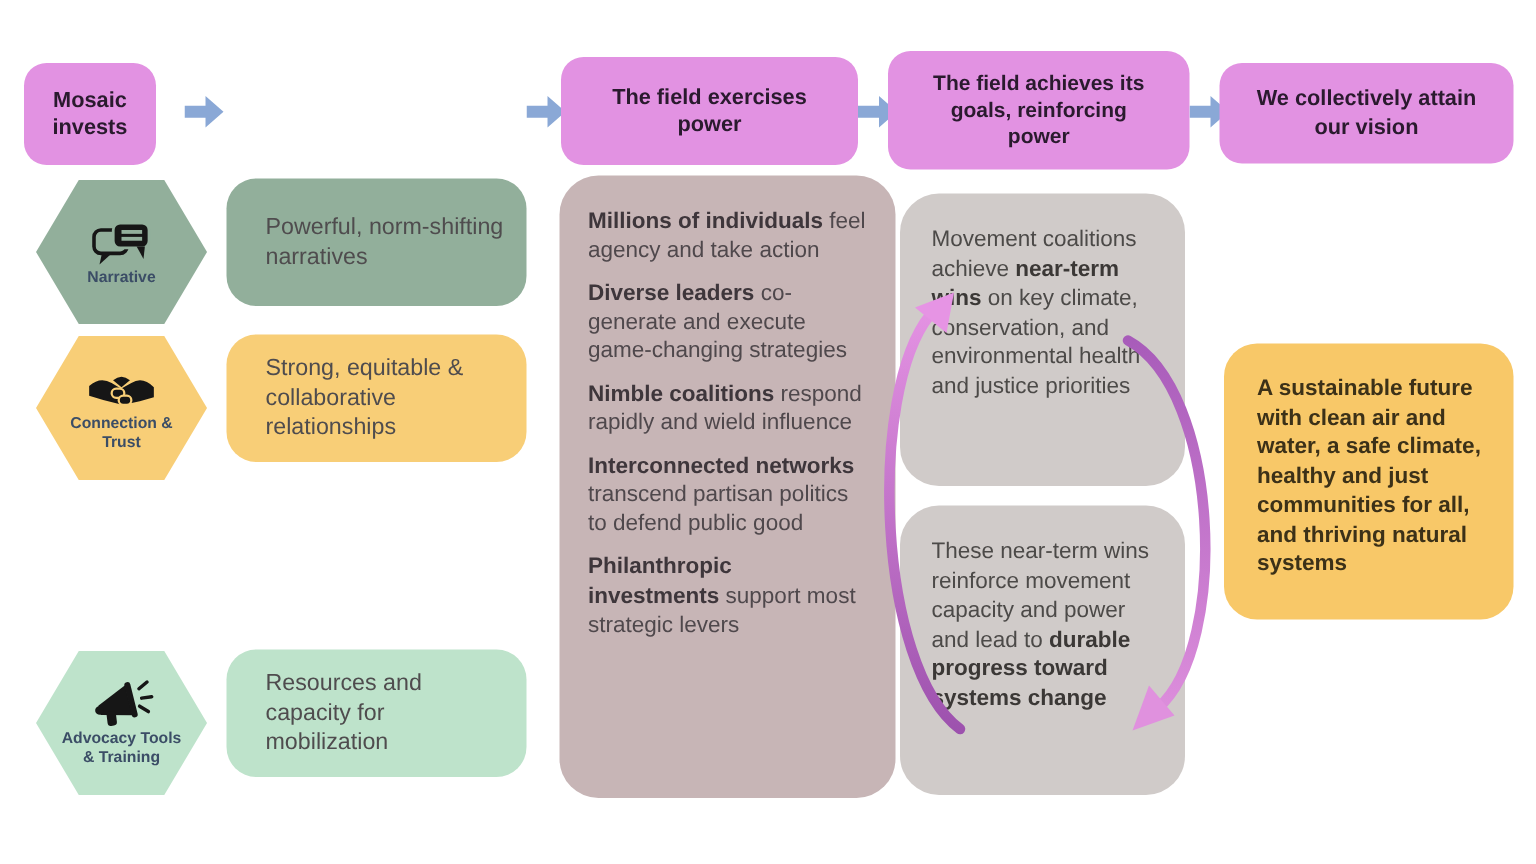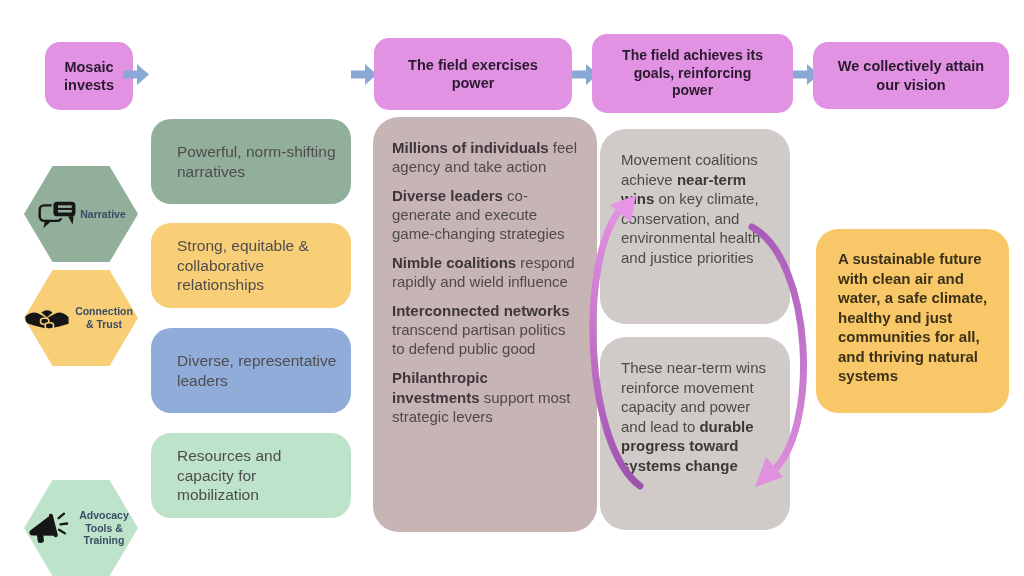--- a/index.html
+++ b/index.html
@@ -7,33 +7,33 @@
     position:relative;width:1024px;height:576px;background:#ffffff;
     font-family:"Liberation Sans","DejaVu Sans",sans-serif;overflow:hidden;
   }
   
   .stage{
     position:absolute;background:#e292e2;border-radius:15px;
     display:flex;align-items:center;justify-content:center;text-align:center;
     font-weight:700;color:#2a1a2e;font-size:14.5px;line-height:1.25;
     padding:6px 10px;box-sizing:border-box;
   }
-  .s1{left:45px;top:42px;width:88px;height:68px;}
+  .s1{left:16px;top:42px;width:88px;height:68px;}
   .s2{left:152px;top:38px;width:198px;height:72px;}
   .s3{left:374px;top:38px;width:198px;height:72px;padding:6px 18px;}
   .s4{left:592px;top:34px;width:201px;height:79px;font-size:14px;padding:6px 24px;}
   .s5{left:813px;top:42px;width:196px;height:67px;padding:6px 18px;}
   .flow{position:absolute;width:27px;height:23px;top:63px;}
   .f1{left:123px;} .f2{left:351px;} .f3{left:572px;} .f4{left:793px;}
   
   .hex{
     position:absolute;left:24px;width:114px;height:96px;
     clip-path:polygon(0% 50%,25% 0%,75% 0%,100% 50%,75% 100%,25% 100%);
-    display:flex;flex-direction:row;align-items:center;justify-content:center;
-    gap:0;text-align:center;margin-top:46px;
+    display:flex;flex-direction:column;align-items:center;justify-content:center;
+    gap:0;text-align:center;
   }
   .hx1{top:120px;} .hx2{top:224px;} .hx3{top:329px;} .hx4{top:434px;}
   .hex-label{font-size:10.5px;font-weight:700;color:#3b4d66;line-height:1.2;max-width:88px;}
   .hex-icon{display:flex;align-items:flex-end;justify-content:center;height:34px;}
   
   .cap{
     position:absolute;left:151px;width:200px;height:85px;border-radius:20px;
     display:flex;align-items:center;box-sizing:border-box;
     padding:10px 14px 10px 26px;color:#4f4c4e;font-size:15.5px;line-height:1.28;
   }
@@ -150,23 +150,20 @@
       </svg>
     </span>
     <span class="hex-label">Advocacy Tools &amp; Training</span>
   </div>
 
   <div class="cap cp1" style="background: rgb(146, 175, 155);">
     <p>Powerful, norm-shifting narratives</p>
   </div>
   <div class="cap cp2" style="background: rgb(248, 206, 119);">
     <p>Strong, equitable &amp; collaborative relationships</p>
-  </div>
-  <div class="cap cp3" style="background: rgb(143, 173, 216);">
-    <p>Diverse, representative leaders</p>
   </div>
   <div class="cap cp4" style="background: rgb(190, 227, 203);">
     <p>Resources and capacity for mobilization</p>
   </div>
 
   <div class="power" style="background: rgb(199, 181, 182);">
     <p><b>Millions of individuals</b><span> feel agency and take action</span></p>
     <p><b>Diverse leaders</b><span> co-generate and execute game-changing strategies</span></p>
     <p><b>Nimble coalitions</b><span> respond rapidly and wield influence</span></p>
     <p><b>Interconnected networks</b><span> transcend partisan politics to defend public good</span></p>

